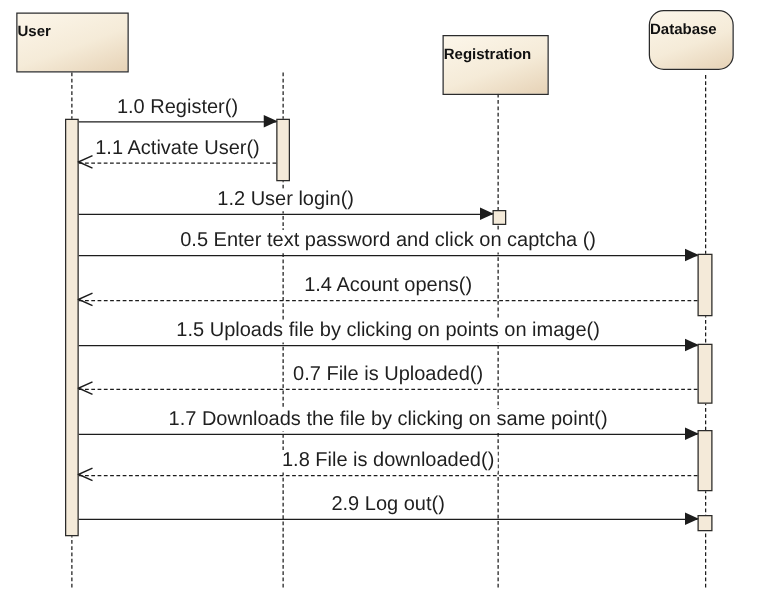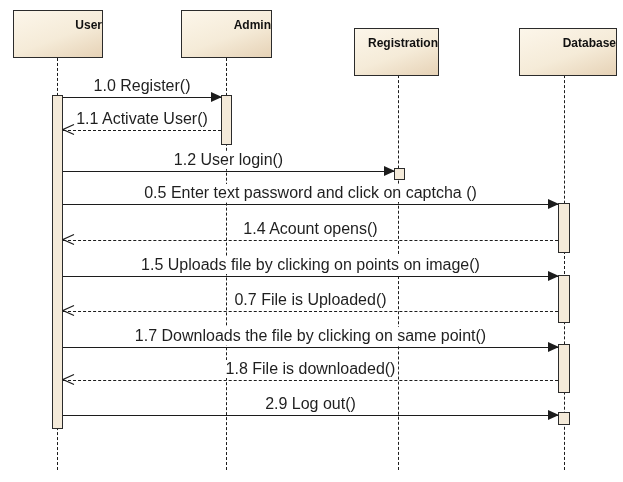--- a/index.html
+++ b/index.html
@@ -22,21 +22,21 @@
     width:623px;height:482px;
     background:var(--background);
     overflow:hidden;
   }
   
   .actor{
     position:absolute;
     box-sizing:border-box;
     border:1px solid var(--border-color);
     background:linear-gradient(160deg, var(--box-fill-light) 0%, var(--box-fill-mid) 55%, var(--box-fill-dark) 100%);
-    text-align:right;
+    text-align:left;
     padding-top:7px;
     font-weight:bold;
     font-size:12px;
     color:#111;
   }
   
   .lifeline{
     position:absolute;
     width:0;
     border-left:1px dashed var(--line-color);
@@ -95,27 +95,24 @@
 <div class="canvas">
 
   <div class="lifeline" style="left:57px;top:58px;height:412px;"></div>
   <div class="lifeline" style="left:226px;top:58px;height:412px;"></div>
   <div class="lifeline" style="left:398px;top:60px;height:410px;"></div>
   <div class="lifeline" style="left:564px;top:60px;height:410px;"></div>
 
   <div class="actor" style="left:13px;top:10px;width:90px;height:48px;">
     <span>User</span>
   </div>
-  <div class="actor" style="left:181px;top:10px;width:91px;height:48px;">
-    <span>Admin</span>
-  </div>
   <div class="actor" style="left:354px;top:12px;width:85px;height:48px;margin-top:16px;">
     <span>Registration</span>
   </div>
-  <div class="actor" style="left:519px;top:28px;width:98px;height:48px;">
+  <div class="actor" style="left:519px;top:8px;width:68px;height:48px;border-radius:12px;">
     <span>Database</span>
   </div>
 
   <div class="activation" style="left:52px;top:95px;width:11px;height:334px;"></div>
   <div class="activation" style="left:221px;top:95px;width:11px;height:50px;"></div>
   <div class="activation" style="left:394px;top:168px;width:11px;height:12px;"></div>
   <div class="activation" style="left:558px;top:203px;width:12px;height:50px;"></div>
   <div class="activation" style="left:558px;top:275px;width:12px;height:48px;"></div>
   <div class="activation" style="left:558px;top:344px;width:12px;height:49px;"></div>
   <div class="activation" style="left:558px;top:412px;width:12px;height:13px;"></div>

